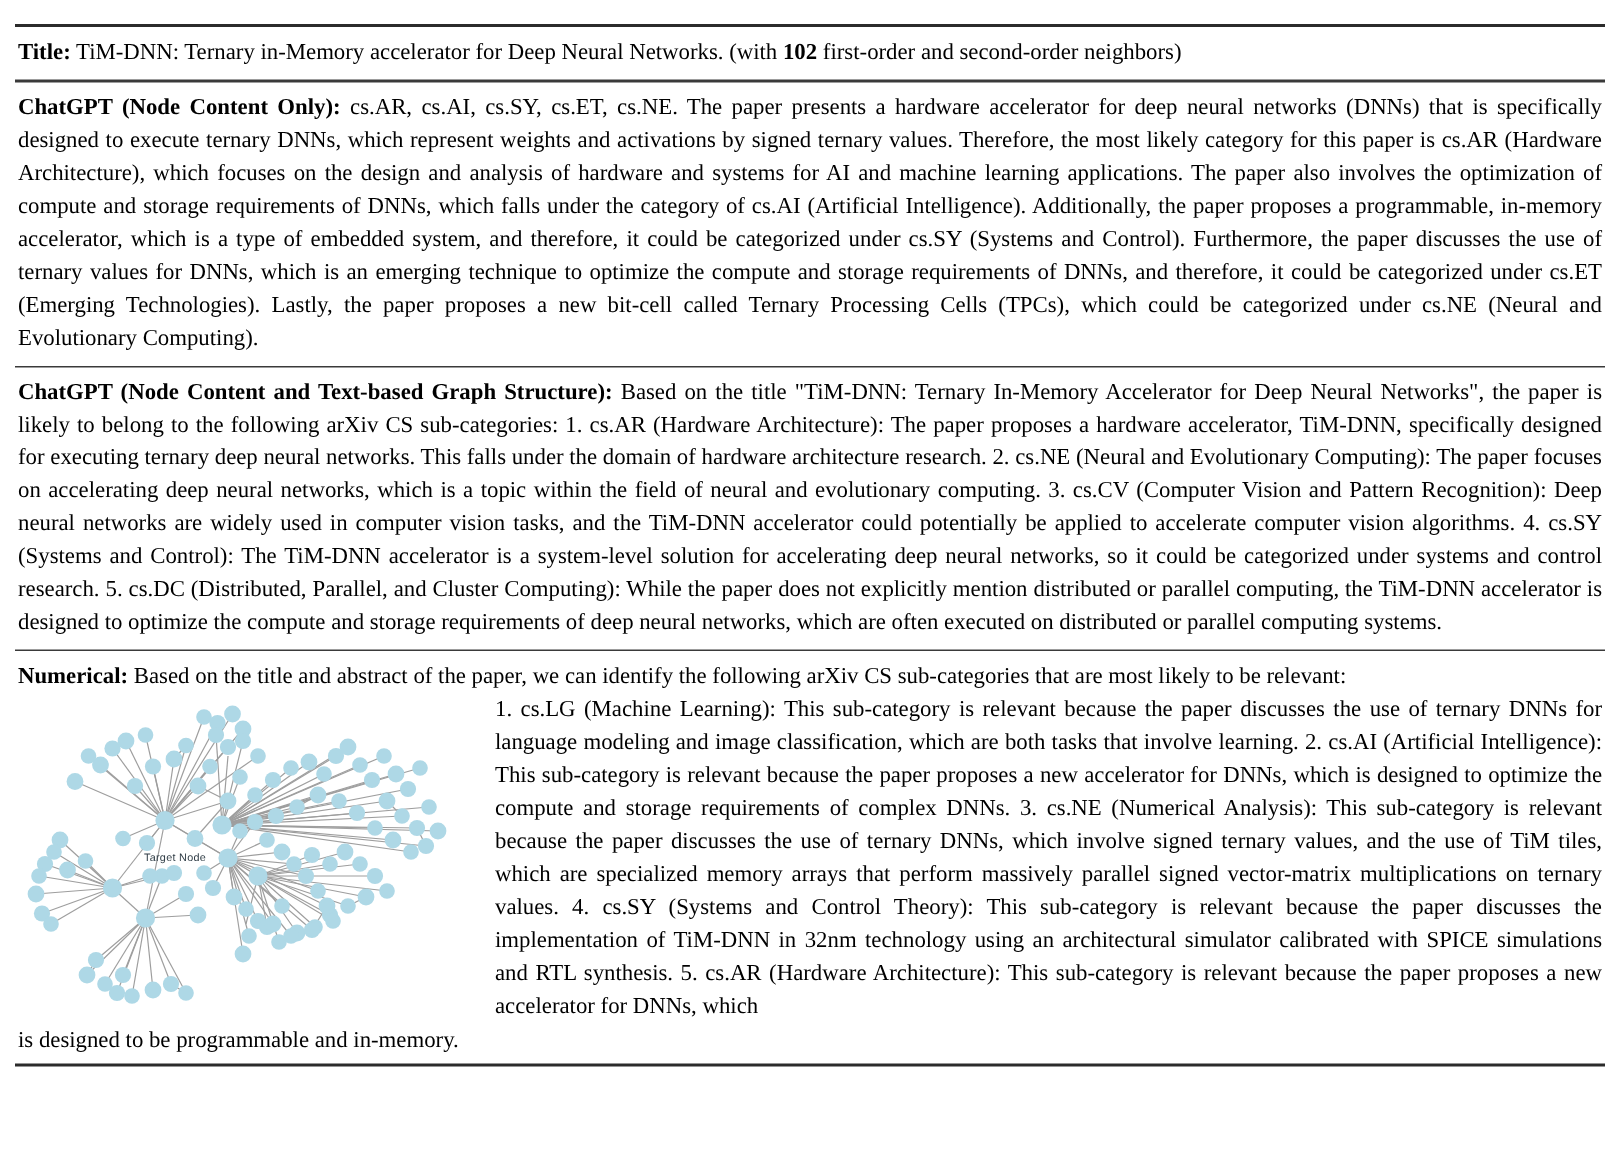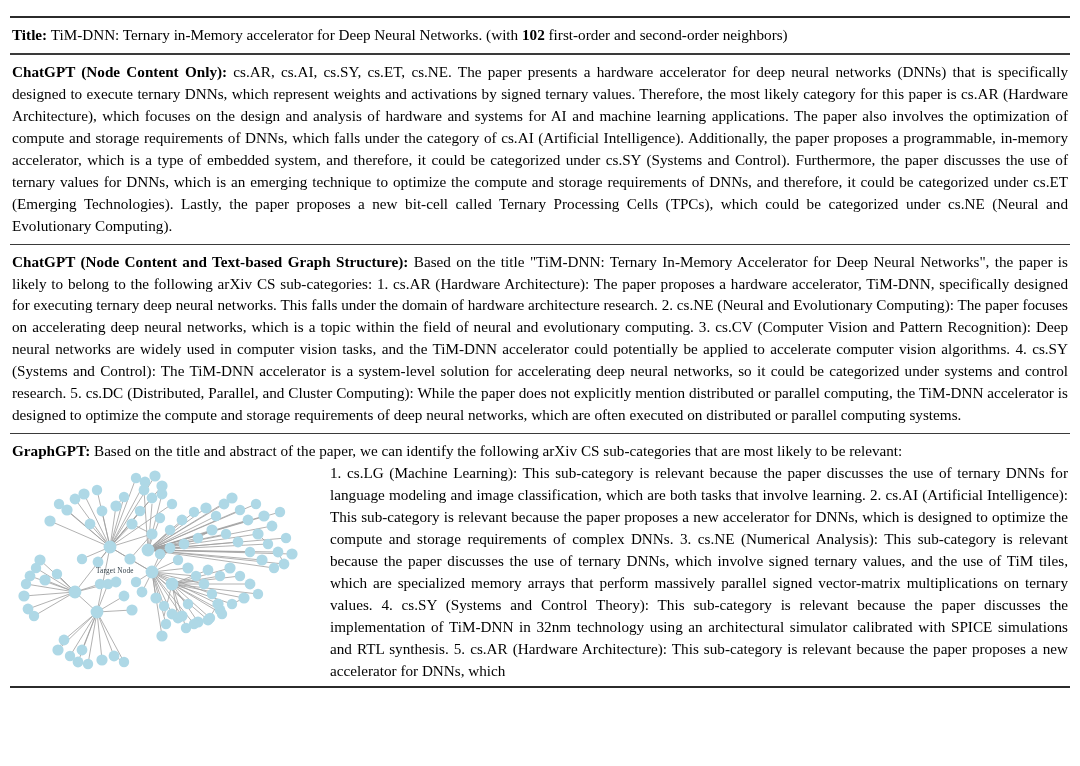--- a/index.html
+++ b/index.html
@@ -66,21 +66,21 @@
     margin: 2px 18px 0 0;
     position: relative;
   }
   .graph-fig svg { display: block; width: 300px; height: 210px; }
 
   .graph-caption-label {
     position: absolute;
     left: 84px;
     top: 103px;
     font-size: 7.2px;
-    font-family: Liberation Serif, serif;
+    font-family: Liberation Sans, sans-serif;
     color: #2e3b44;
     letter-spacing: 0.2px;
     white-space: nowrap;
   }
 
   .clearline { clear: both; }
 
   .graph-text {
     font-size: 15.2px;
     line-height: 1.445;
@@ -121,21 +121,21 @@
   <div class="rule-thin"></div>
 
   <div class="row">
     <p class="para"><span class="lbl">ChatGPT (Node Content and Text-based Graph Structure):</span><span> Based on the title "TiM-DNN: Ternary In-Memory Accelerator for Deep Neural Networks", the paper is likely to belong to the following arXiv CS sub-categories: 1. cs.AR (Hardware Architecture): The paper proposes a hardware accelerator, TiM-DNN, specifically designed for executing ternary deep neural networks. This falls under the domain of hardware architecture research. 2. cs.NE (Neural and Evolutionary Computing): The paper focuses on accelerating deep neural networks, which is a topic within the field of neural and evolutionary computing. 3. cs.CV (Computer Vision and Pattern Recognition): Deep neural networks are widely used in computer vision tasks, and the TiM-DNN accelerator could potentially be applied to accelerate computer vision algorithms. 4. cs.SY (Systems and Control): The TiM-DNN accelerator is a system-level solution for accelerating deep neural networks, so it could be categorized under systems and control research. 5. cs.DC (Distributed, Parallel, and Cluster Computing): While the paper does not explicitly mention distributed or parallel computing, the TiM-DNN accelerator is designed to optimize the compute and storage requirements of deep neural networks, which are often executed on distributed or parallel computing systems.</span></p>
   </div>
 
   <div class="rule-thin"></div>
 
   <div class="row graph-row">
 
-    <p class="para"><span class="lbl">GraphGPT:</span><span> Based on the title and abstract of the paper, we can identify the following arXiv CS sub-categories that are most likely to be relevant:</span></p>
+    <p class="para"><span class="lbl">Numerical:</span><span> Based on the title and abstract of the paper, we can identify the following arXiv CS sub-categories that are most likely to be relevant:</span></p>
 
     <div class="graph-fig">
       <svg viewBox="0 0 300 210" xmlns="http://www.w3.org/2000/svg">
         <g stroke="#8d8d8d" stroke-width="0.8" fill="none" opacity="0.85">
 
           <path d="M98 83 L55 46"></path>
             <path d="M98 83 L47 40"></path>
             <path d="M98 83 L38 57"></path>
           <path d="M98 83 L63 35"></path>
             <path d="M98 83 L72 30"></path>
@@ -392,18 +392,19 @@
           <circle cx="160" cy="120" r="6.4"></circle>
         </g>
       </svg>
       <span class="graph-caption-label">Target Node</span>
     </div>
 
     <p class="graph-text">1. cs.LG (Machine Learning): This sub-category is relevant because the paper discusses the use of ternary DNNs for language modeling and image classification, which are both tasks that involve learning. 2. cs.AI (Artificial Intelligence): This sub-category is relevant because the paper proposes a new accelerator for DNNs, which is designed to optimize the compute and storage requirements of complex DNNs. 3. cs.NE (Numerical Analysis): This sub-category is relevant because the paper discusses the use of ternary DNNs, which involve signed ternary values, and the use of TiM tiles, which are specialized memory arrays that perform massively parallel signed vector-matrix multiplications on ternary values. 4. cs.SY (Systems and Control Theory): This sub-category is relevant because the paper discusses the implementation of TiM-DNN in 32nm technology using an architectural simulator calibrated with SPICE simulations and RTL synthesis. 5. cs.AR (Hardware Architecture): This sub-category is relevant because the paper proposes a new accelerator for DNNs, which</p>
 
     <div class="clearline"></div>
 
+    <p class="tail-line">is designed to be programmable and in-memory.</p>
   </div>
 
   <div class="rule-thick"></div>
 
   <div class="bottom-gap"></div>
 </div>
 
 </body></html>

